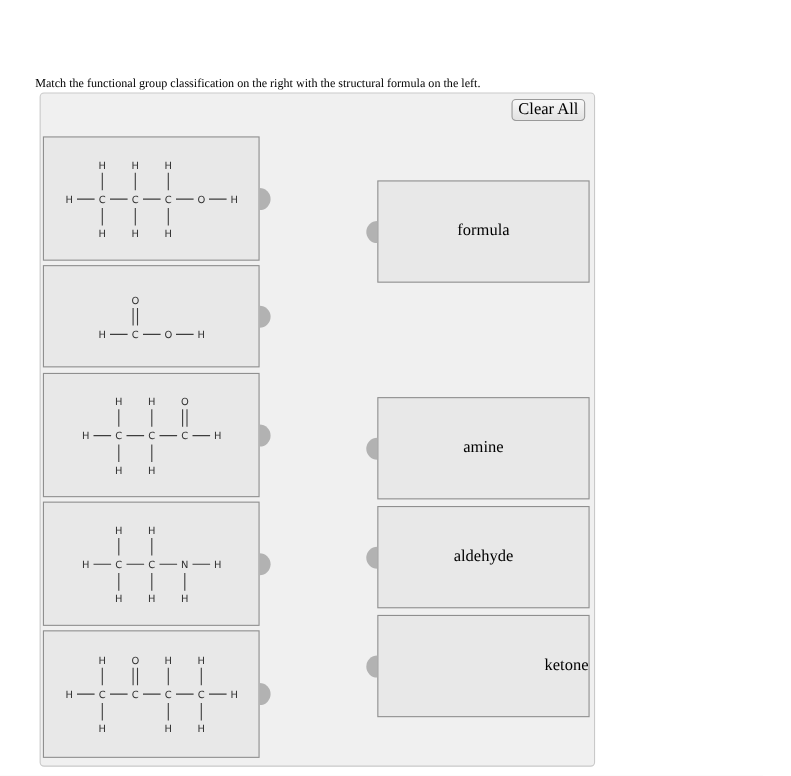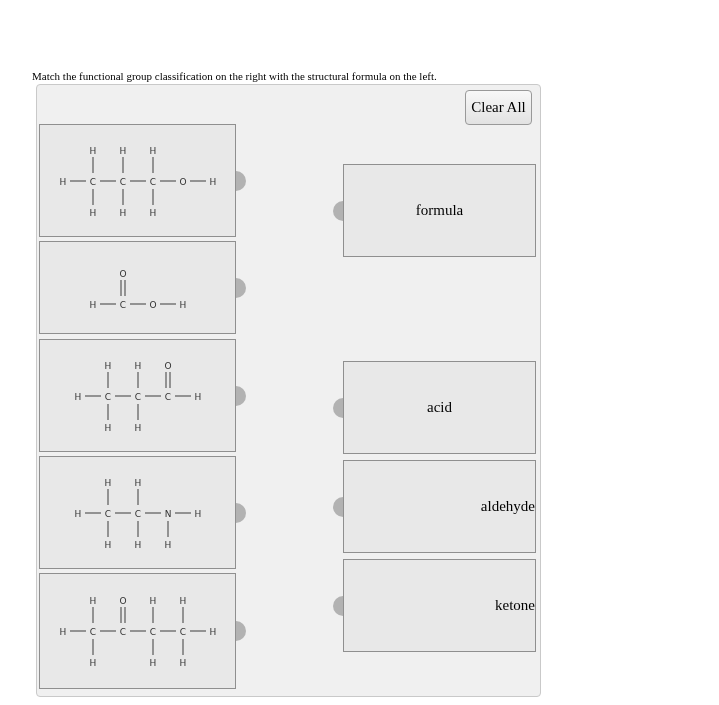--- a/index.html
+++ b/index.html
@@ -22,21 +22,21 @@
     left: 36px; top: 84px;
     width: 505px; height: 613px;
     background: #f0f0f0;
     border: 1px solid #c9c9c9;
     border-radius: 4px;
     box-sizing: border-box;
   }
   .clear-all {
     position: absolute;
     top: 5px; right: 8px;
-    width: 67px; height: 35px;
+    width: 67px; height: 20px;
     font-family: "Liberation Serif", serif;
     font-size: 15px;
     color: #000000;
     background: linear-gradient(#f8f8f8, #e2e2e2);
     border: 1px solid #999999;
     border-radius: 4px;
     cursor: pointer;
     padding: 0;
   }
   .formula-box {
@@ -63,21 +63,21 @@
     justify-content: center;
   }
   .box-l1 { top: 39px;  height: 113px; }
   .box-l2 { top: 156px; height: 93px;  }
   .box-l3 { top: 254px; height: 113px; }
   .box-l4 { top: 371px; height: 113px; }
   .box-l5 { top: 488px; height: 116px; }
   .box-r1 { top: 79px;  }
   .box-r2 { top: 178px; }
   .box-r3 { top: 276px; }
-  .box-r4 { top: 375px; justify-content: flex-end; }
+  .box-r4 { top: 375px; }
   .box-r5 { top: 474px; justify-content: flex-end; }
   .connector {
     position: absolute;
     width: 10px; height: 20px;
     background: #b2b2b2;
     top: 50%;
     transform: translateY(-50%);
   }
   .connector.out-right {
     right: -11px;
@@ -241,21 +241,21 @@
   </div>
 
   <div class="answer-box box-r1">
     <span class="connector out-left"></span>
     <span class="answer-label">formula</span>
   </div>
 
 
   <div class="answer-box box-r3">
     <span class="connector out-left"></span>
-    <span class="answer-label">acid</span>
+    <span class="answer-label">amine</span>
   </div>
 
   <div class="answer-box box-r4">
     <span class="connector out-left"></span>
     <span class="answer-label">aldehyde</span>
   </div>
 
   <div class="answer-box box-r5">
     <span class="connector out-left"></span>
     <span class="answer-label">ketone</span>

